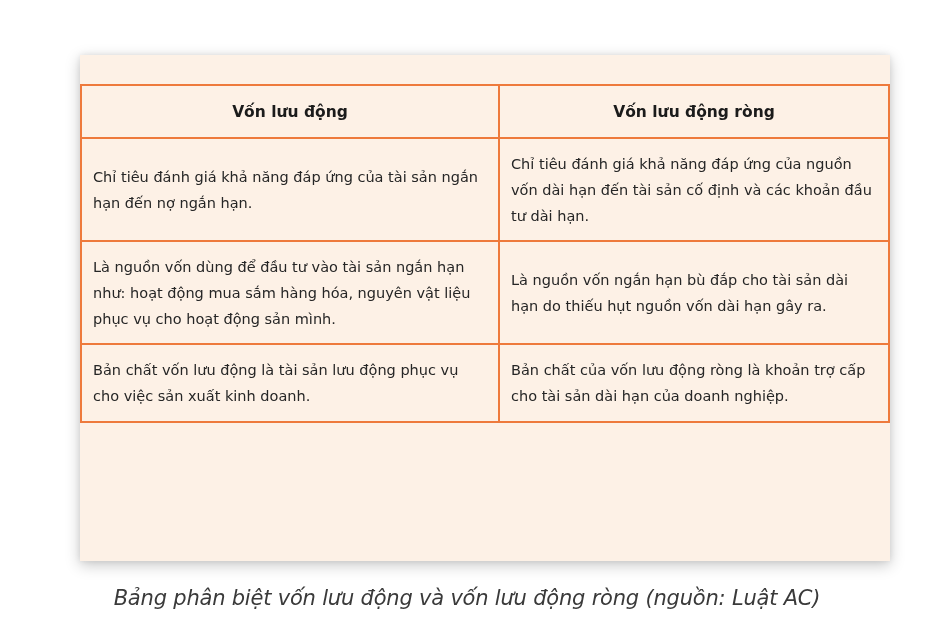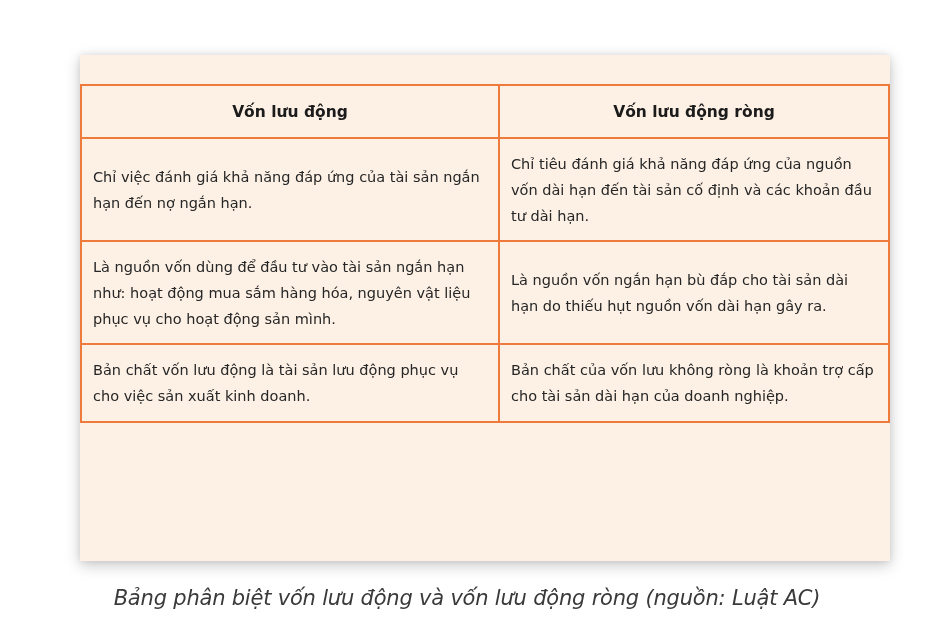--- a/index.html
+++ b/index.html
@@ -79,28 +79,28 @@
         <col class="c2">
       </colgroup>
     <thead>
       <tr>
         <th>Vốn lưu động</th>
         <th>Vốn lưu động ròng</th>
       </tr>
     </thead>
     <tbody>
       <tr class="r1">
-        <td>Chỉ việc đánh giá khả năng đáp ứng của tài sản ngắn hạn đến nợ ngắn hạn.</td>
+        <td>Chỉ tiêu đánh giá khả năng đáp ứng của tài sản ngắn hạn đến nợ ngắn hạn.</td>
         <td>Chỉ tiêu đánh giá khả năng đáp ứng của nguồn vốn dài hạn đến tài sản cố định và các khoản đầu tư dài hạn.</td>
       </tr>
       <tr class="r2">
         <td>Là nguồn vốn dùng để đầu tư vào tài sản ngắn hạn như: hoạt động mua sắm hàng hóa, nguyên vật liệu phục vụ cho hoạt động sản mình.</td>
         <td>Là nguồn vốn ngắn hạn bù đắp cho tài sản dài hạn do thiếu hụt nguồn vốn dài hạn gây ra.</td>
       </tr>
       <tr class="r3">
         <td>Bản chất vốn lưu động là tài sản lưu động phục vụ cho việc sản xuất kinh doanh.</td>
-        <td>Bản chất của vốn lưu không ròng là khoản trợ cấp cho tài sản dài hạn của doanh nghiệp.</td>
+        <td>Bản chất của vốn lưu động ròng là khoản trợ cấp cho tài sản dài hạn của doanh nghiệp.</td>
       </tr>
     </tbody>
   </table>
 </div>
 
 <div class="caption">Bảng phân biệt vốn lưu động và vốn lưu động ròng (nguồn: Luật AC)</div>
 
 </body></html>

